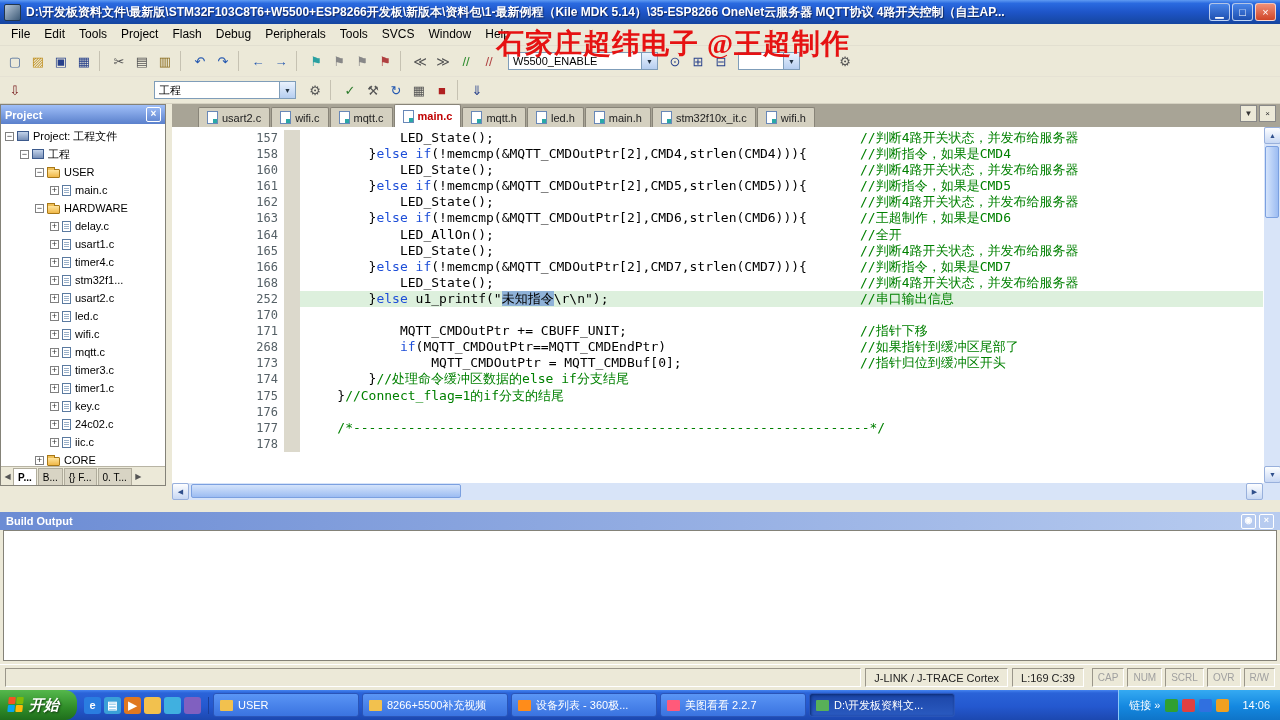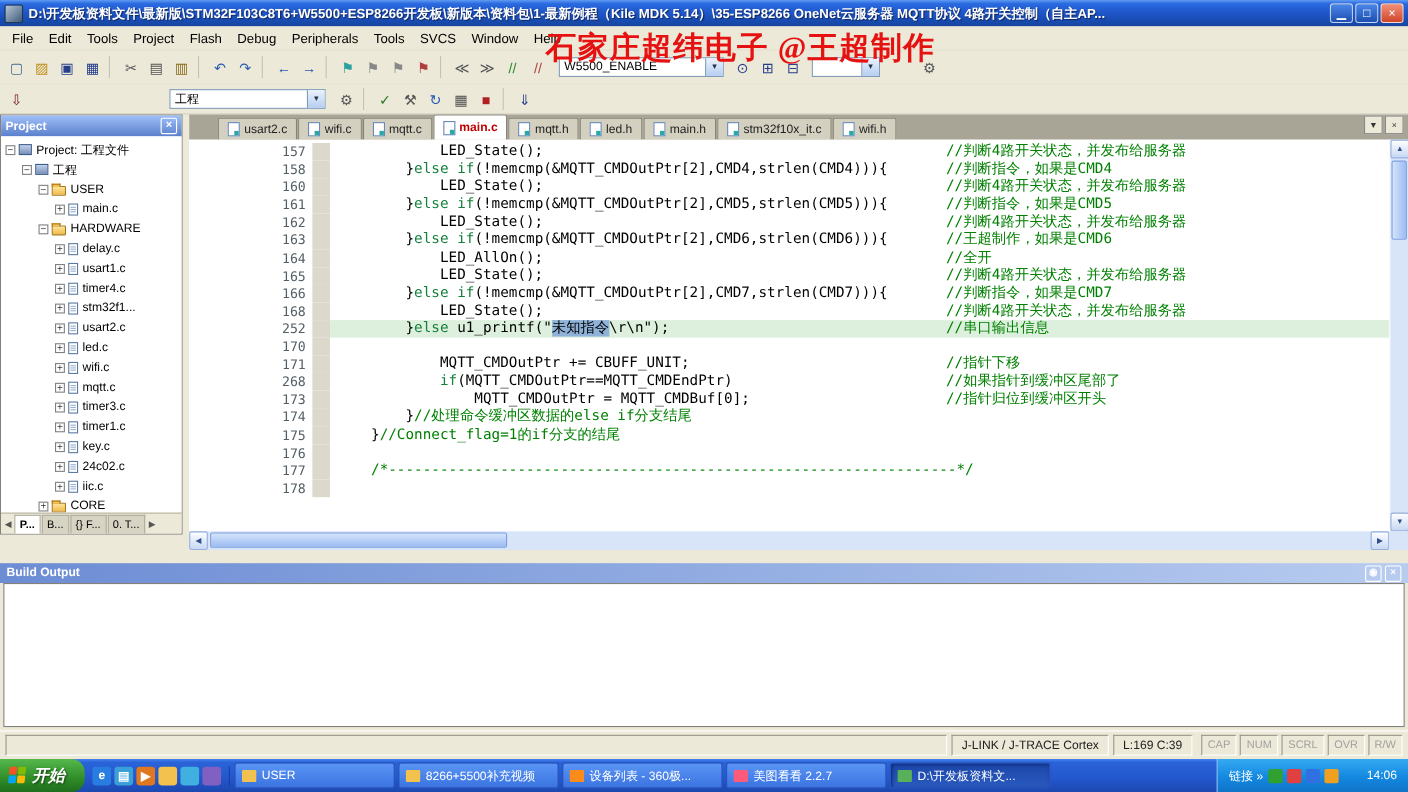--- a/index.html
+++ b/index.html
@@ -16,21 +16,21 @@
   .title-text{font-size:12px;font-weight:bold;flex:1;white-space:nowrap;overflow:hidden;
     text-overflow:ellipsis;text-shadow:1px 1px 1px #10265c}
   .win-btns{display:flex;gap:2px;flex:none;margin-left:6px}
   .wbtn{width:21px;height:18px;border-radius:3px;border:1px solid #ffffffaa;box-sizing:border-box;
     display:flex;align-items:center;justify-content:center;font-size:11px;line-height:1;color:#fff;
     background:linear-gradient(180deg,#4a86e8,#1d4fb0)}
   .wbtn.close{background:linear-gradient(180deg,#f09078,#d04528)}
 
   
   .menubar{position:absolute;top:24px;left:0;width:100%;height:22px;background:#ece9d8;
-    display:flex;align-items:center;padding-left:4px;box-sizing:border-box;border-bottom:1px solid #e2dfd0}
+    display:flex;padding-left:4px;box-sizing:border-box;border-bottom:1px solid #e2dfd0}
   .menu-item{font-size:12px;padding:3px 7px;color:#000}
   .overlay-text{position:absolute;top:25px;left:496px;z-index:60;pointer-events:none;
     font-family:"Liberation Serif",serif;font-size:28px;font-weight:bold;color:#e61212;
     letter-spacing:1px;white-space:nowrap}
   .toolbar{position:absolute;left:0;width:100%;background:#ece9d8;display:flex;align-items:center;
     box-sizing:border-box;padding-left:4px}
   .t1{top:46px;height:31px;border-bottom:1px solid #e6e2d4}
   .t2{top:77px;height:27px;border-bottom:1px solid #d6d2c2}
   .tb-group{display:flex;align-items:center;gap:1px}
   .tb-icon{width:22px;height:22px;display:flex;align-items:center;justify-content:center;
@@ -84,21 +84,21 @@
   .tabbar-btns{margin-left:auto;display:flex;gap:2px;padding:0 4px 4px 0;align-self:center}
   .tbb{width:15px;height:15px;background:#ece9d8;border:1px solid #888;font-size:8px;
     display:flex;align-items:center;justify-content:center;color:#333}
 
   .code-area{position:absolute;top:23px;left:0;right:17px;bottom:17px;background:#fff;overflow:hidden;
     font-family:"DejaVu Sans Mono","Liberation Mono",monospace;font-size:13px;padding-top:3px}
   .code-row{height:16.1px;line-height:16px;display:flex;white-space:pre}
   .ln{width:106px;padding-right:6px;flex:none;text-align:right;color:#556066;font-size:12px}
   .gutter{width:16px;flex:none;background:#dcd9cc}
   .code{flex:1;position:relative;padding-left:6px;color:#000;overflow:hidden}
-  .kw{color:#15803d}
+  .kw{color:#1d4ed8}
   .cmt{color:#008000}
   .colcmt{position:absolute;left:560px;top:0}
   .code-row.hl .code{background:#ddf0dd}
   .sel{background:#8fb2d8}
 
   .vscroll{position:absolute;top:23px;right:0;width:17px;bottom:17px;background:#d8e4f8;border-left:1px solid #fff;box-sizing:border-box}
   .hscroll{position:absolute;left:0;right:17px;bottom:0;height:17px;background:#d8e4f8}
   .sbtn{position:absolute;background:linear-gradient(180deg,#fdfeff,#c8d8f4);border:1px solid #98b0dc;
     border-radius:2px;box-sizing:border-box;display:flex;align-items:center;justify-content:center;
     font-size:7px;color:#30508c}
@@ -147,21 +147,21 @@
   .taskbtns{display:flex;gap:3px;flex:1;padding:0 4px;align-items:center;overflow:hidden}
   .task-btn{width:146px;height:24px;flex:none;box-sizing:border-box;display:flex;align-items:center;gap:5px;
     padding:0 6px;border-radius:3px;border:1px solid #2a55b8;color:#fff;font-size:11px;
     white-space:nowrap;overflow:hidden;background:linear-gradient(180deg,#5a95f5,#3a73e0)}
   .task-btn.active{background:linear-gradient(180deg,#1c46a8,#2a5ac0);box-shadow:inset 1px 1px 3px #0a2a70}
   .task-icon{width:13px;height:11px;border-radius:1px;flex:none}
   .tray{margin-left:auto;height:30px;flex:none;display:flex;align-items:center;gap:5px;padding:0 10px;
     background:linear-gradient(180deg,#35aaf2,#1488e0 55%,#0f74c8);border-left:1px solid #8cc8f8}
   .links{color:#fff;font-size:11px;white-space:nowrap}
   .tray-icon{width:13px;height:13px;border-radius:2px}
-  .clock{color:#fff;font-size:11px;margin-left:20px}
+  .clock{color:#fff;font-size:11px;margin-left:8px}
 </style>
 </head>
 <body>
 
 <div class="screen">
 
   <div class="titlebar">
     <span class="app-icon"></span>
     <span class="title-text">D:\开发板资料文件\最新版\STM32F103C8T6+W5500+ESP8266开发板\新版本\资料包\1-最新例程（Kile MDK 5.14）\35-ESP8266 OneNet云服务器 MQTT协议 4路开关控制（自主AP...</span>
     <span class="win-btns">

